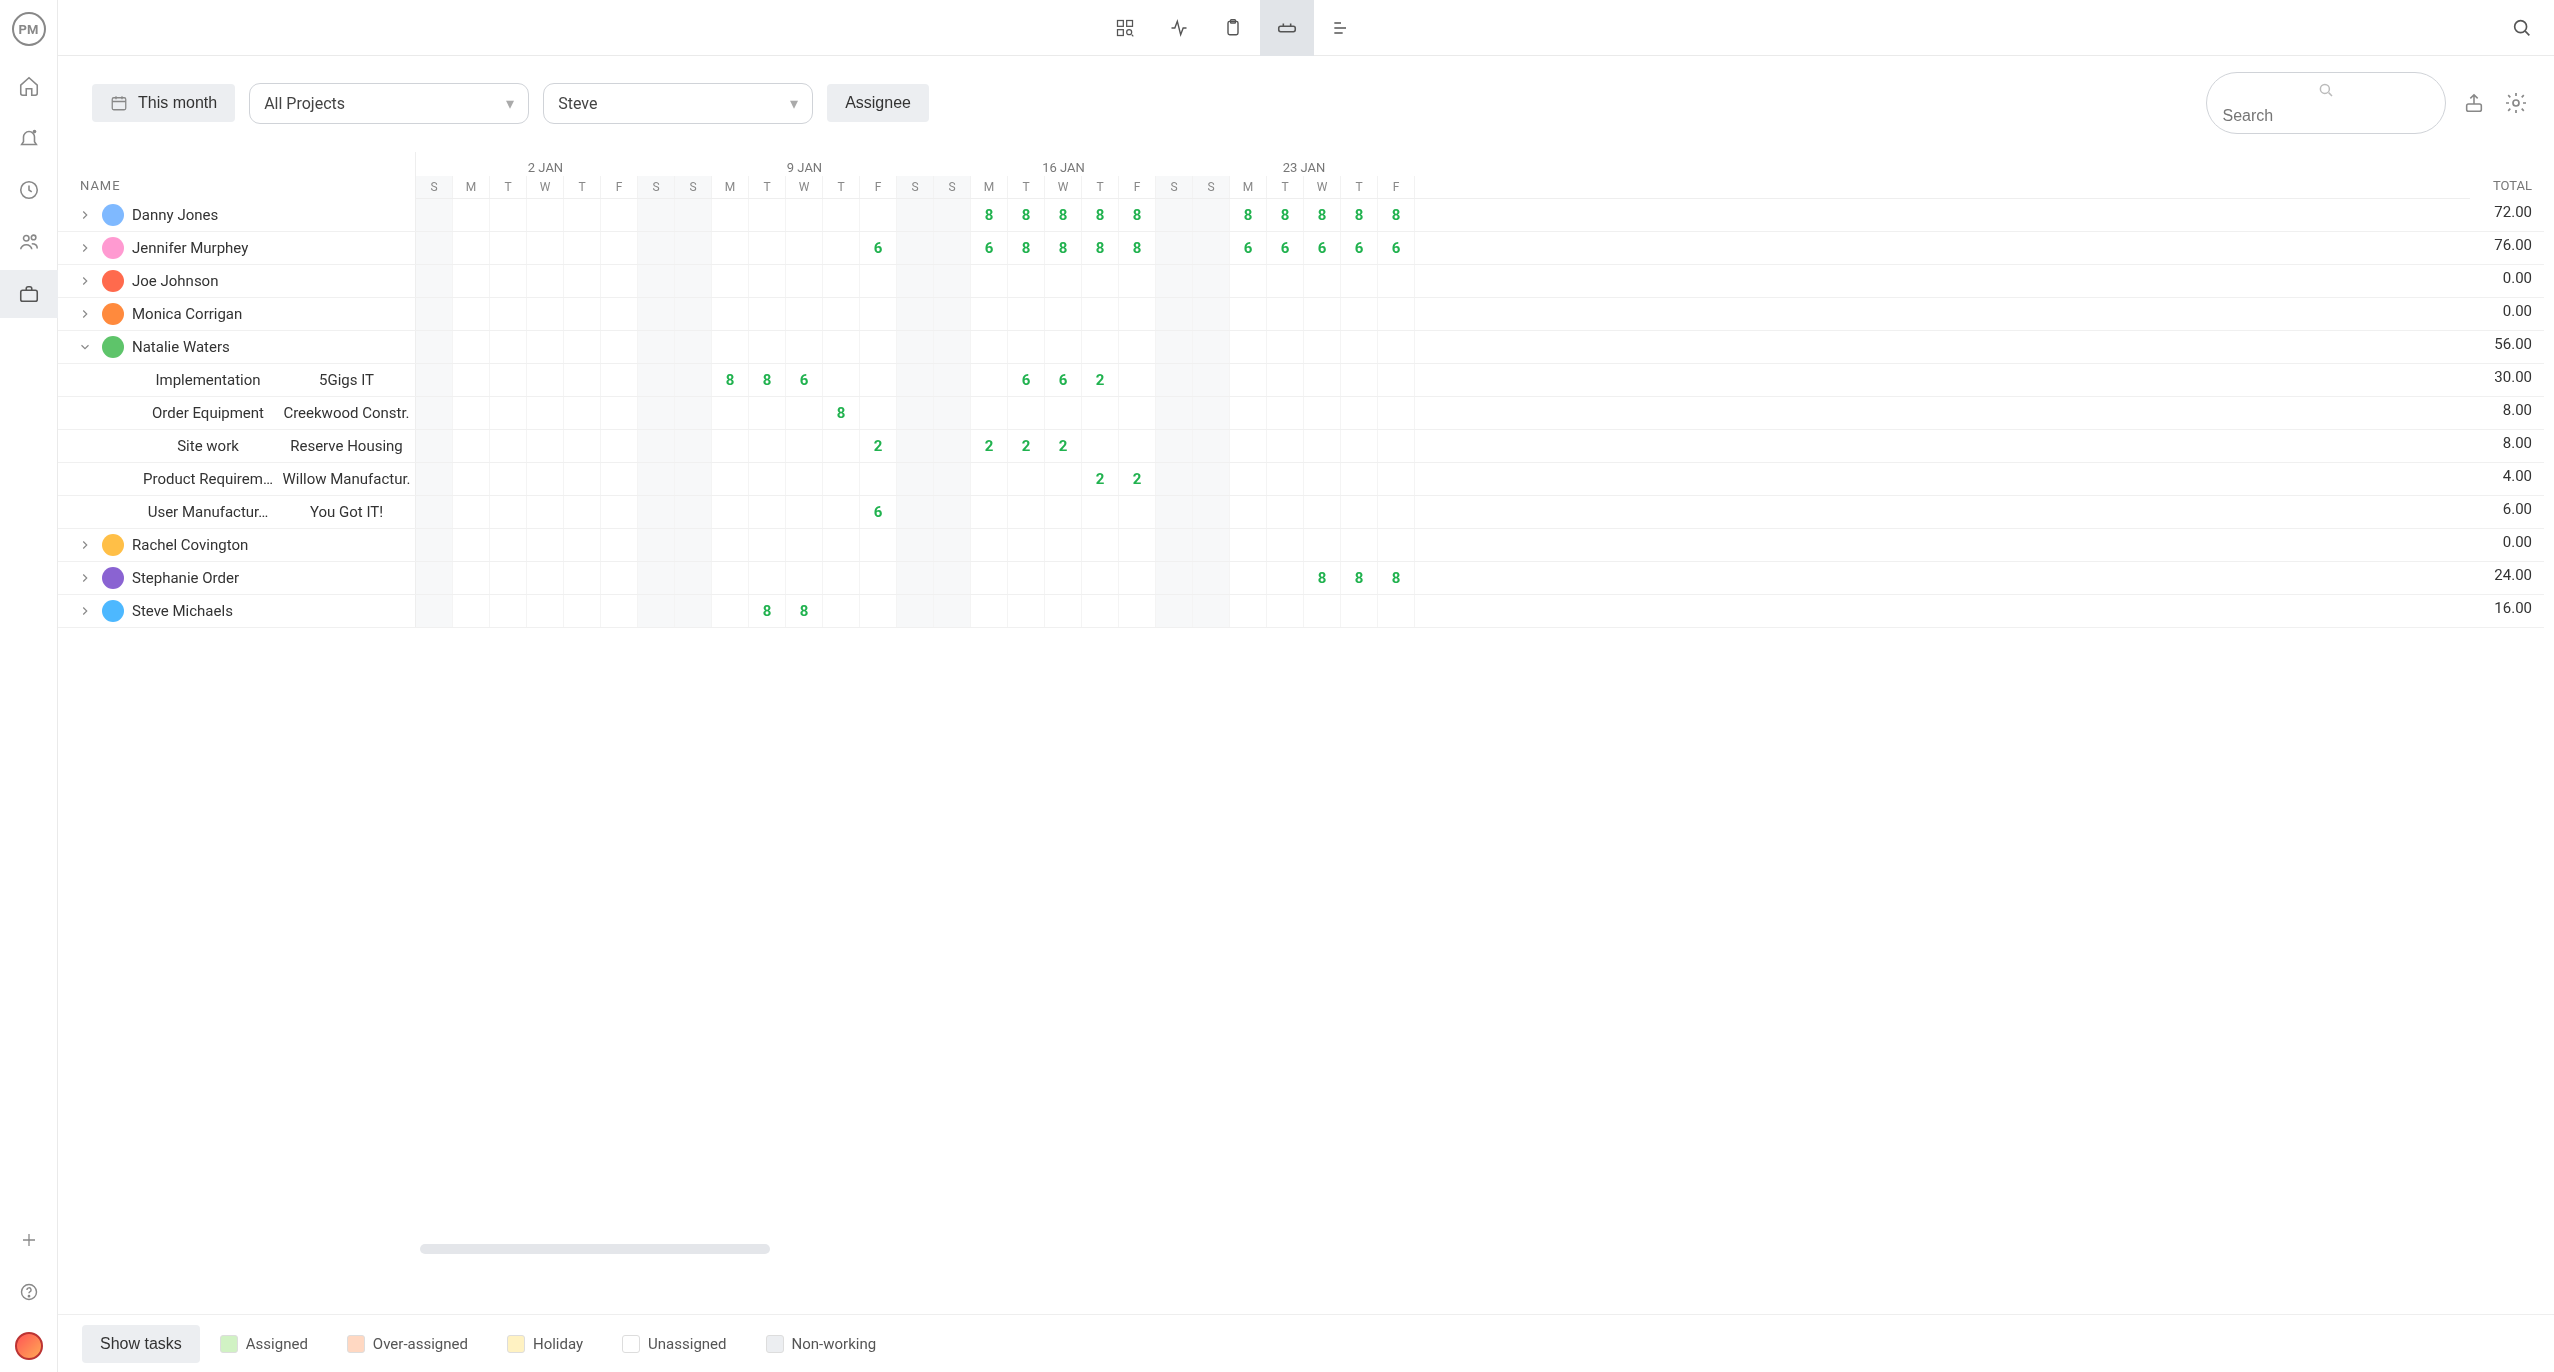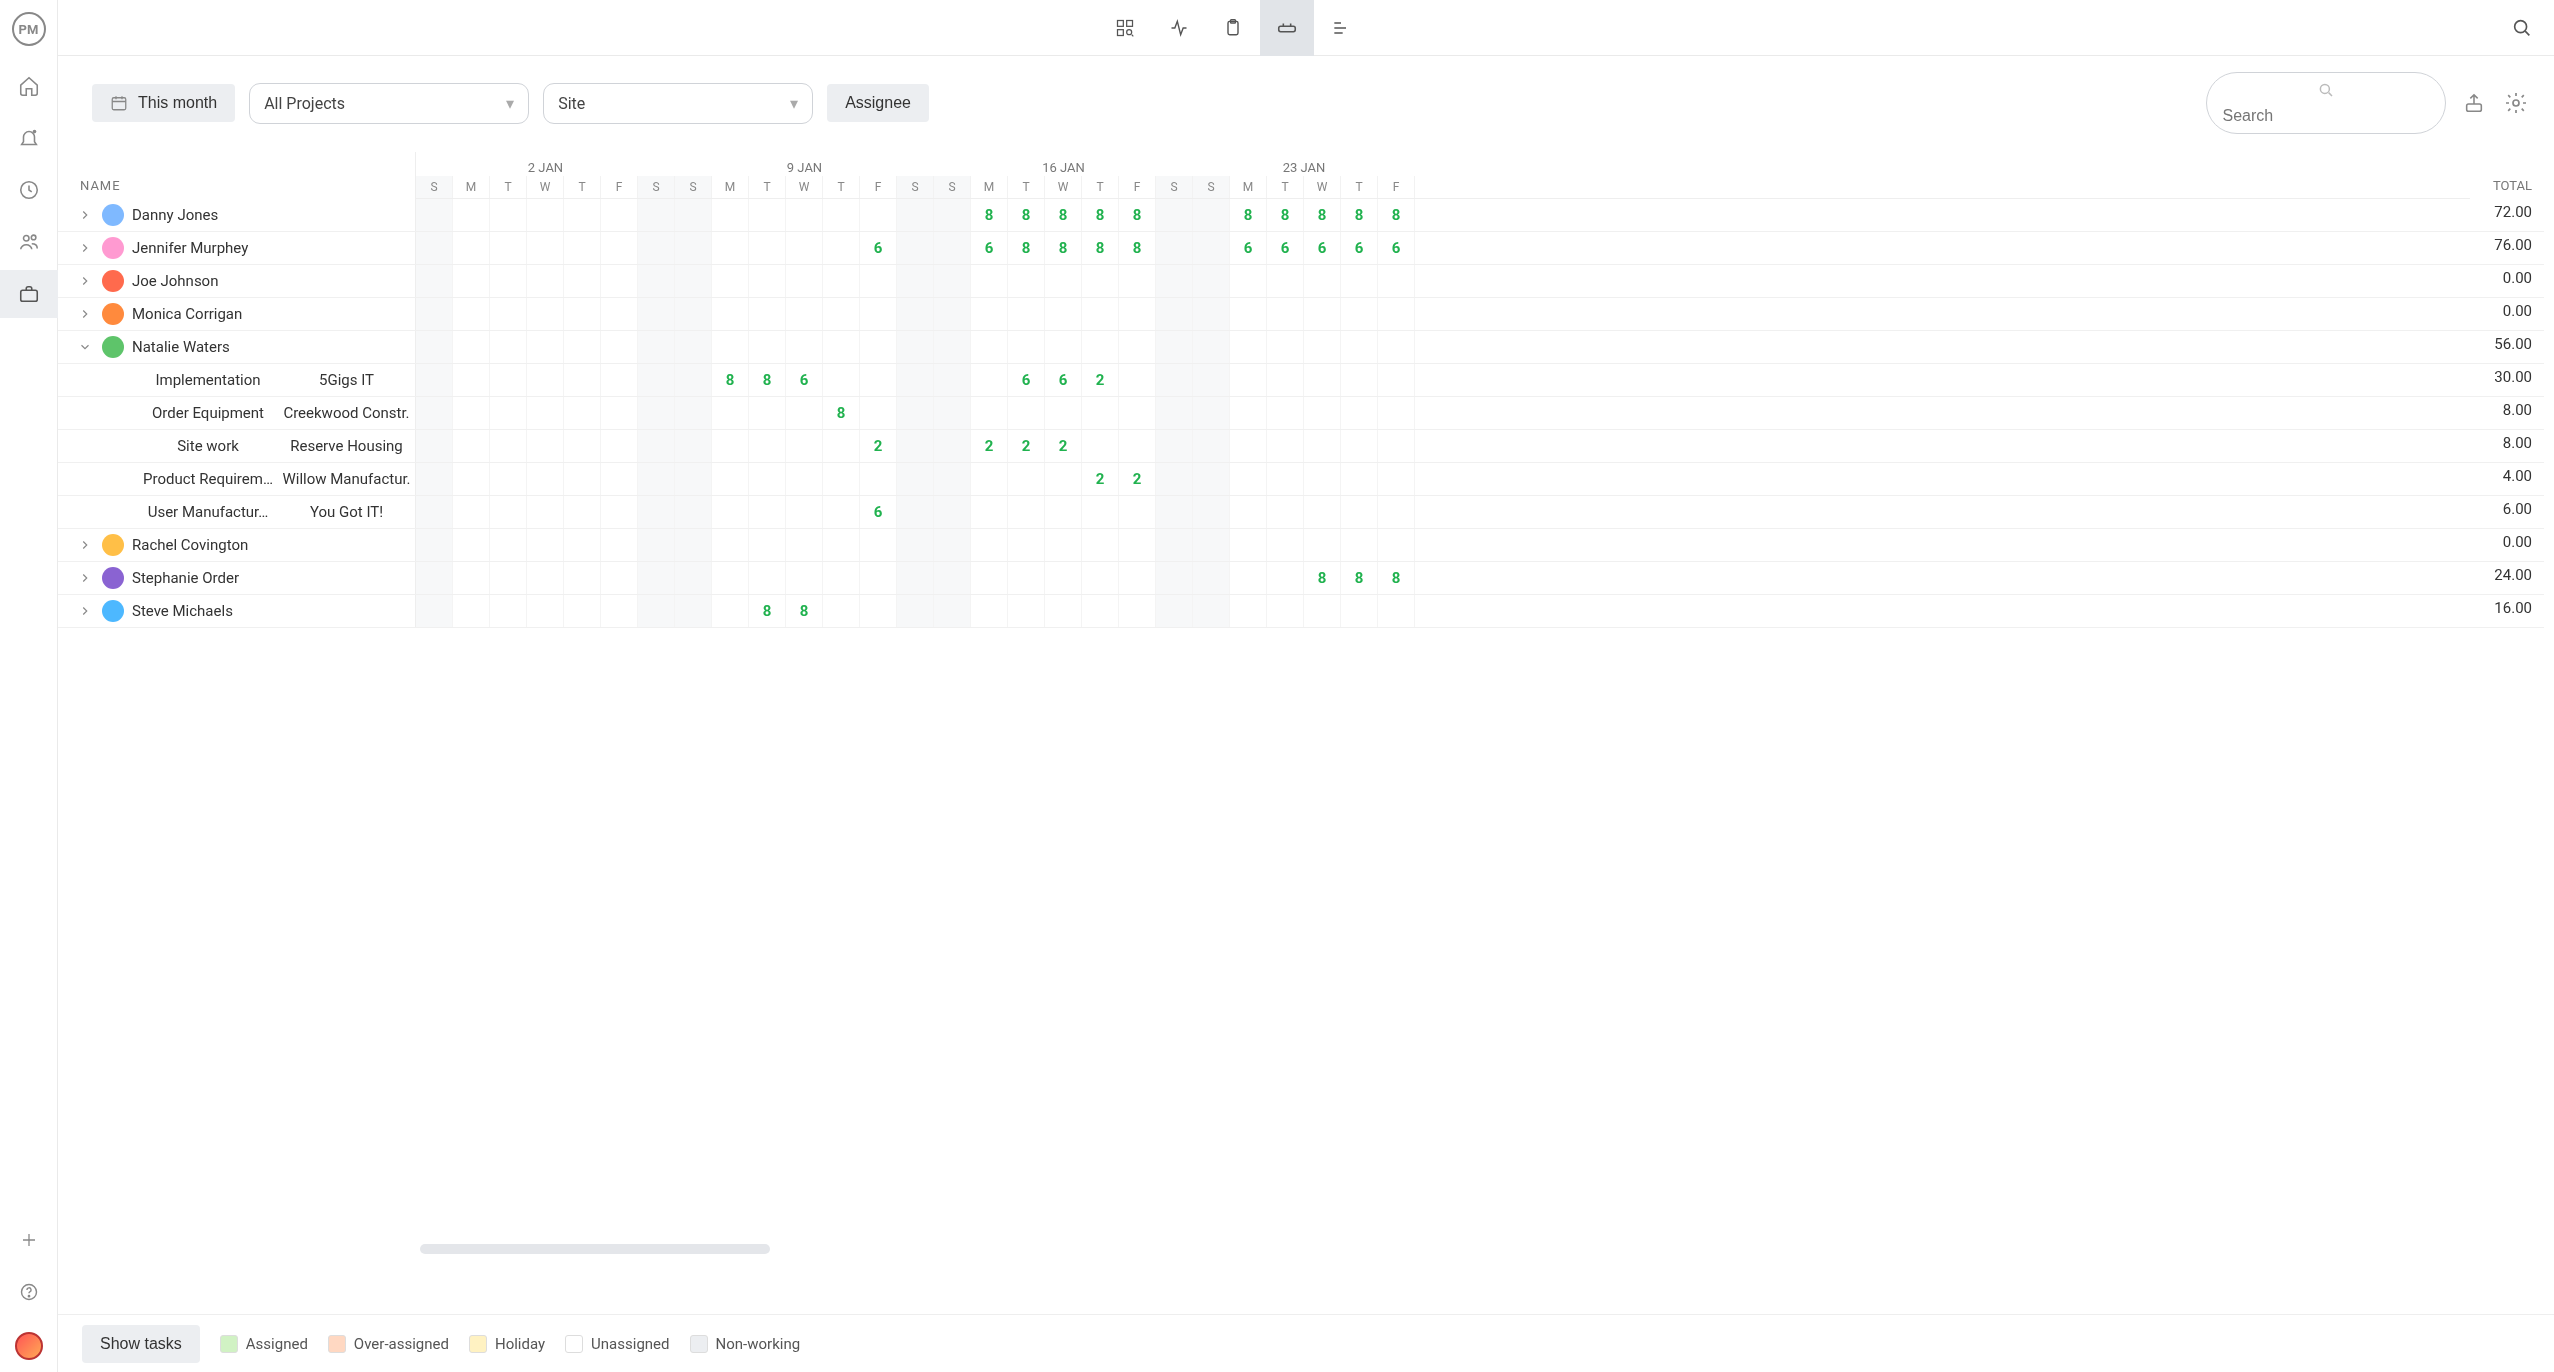--- a/index.html
+++ b/index.html
@@ -184,21 +184,21 @@
 }
 .footer .btn2 {
   background: #eceef1;
   border: none;
   border-radius: 4px;
   padding: 10px 18px;
   font-size: 16px;
   color: #333;
   cursor: pointer;
 }
-.legend { display: flex; align-items: center; gap: 20px; }
+.legend { display: flex; align-items: center; gap: 39px; }
 .li { display: flex; align-items: center; gap: 8px; font-size: 15px; color: #555; }
 .sw { width: 18px; height: 18px; border-radius: 3px; border: 1px solid #ddd; }
 
 
 .hscroll {
   position: absolute;
   left: 362px; bottom: 60px;
   height: 10px; width: 350px;
   background: #e4e6ea;
   border-radius: 5px;
@@ -310,21 +310,21 @@
             <path d="M3 10h18M8 3v4M16 3v4"></path>
           </svg>
       </span>
       <span>This month</span>
     </button>
     <div class="select projects">
       <span>All Projects</span>
       <span class="caret">▾</span>
     </div>
     <div class="select tags">
-      <span>Site</span>
+      <span>Steve</span>
       <span class="caret">▾</span>
     </div>
     <button class="btn">
       <span>Assignee</span>
     </button>
     <div class="grow"></div>
     <div class="searchbox">
       <span>
         <svg width="18" height="18" viewBox="0 0 24 24" fill="none" stroke="#bbb" stroke-width="2">
             <circle cx="10.5" cy="10.5" r="6"></circle>

